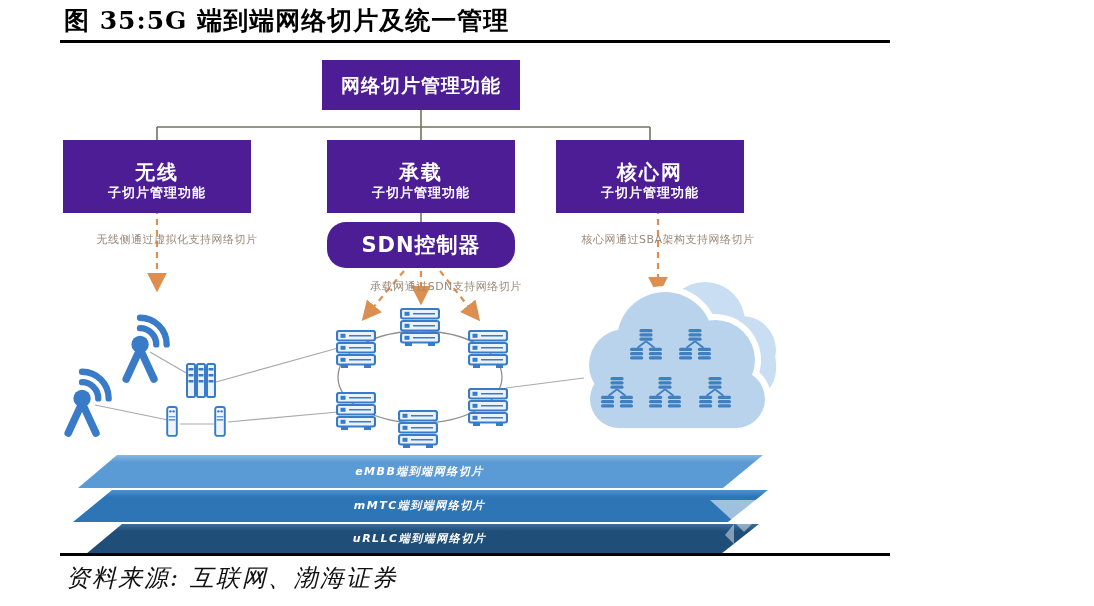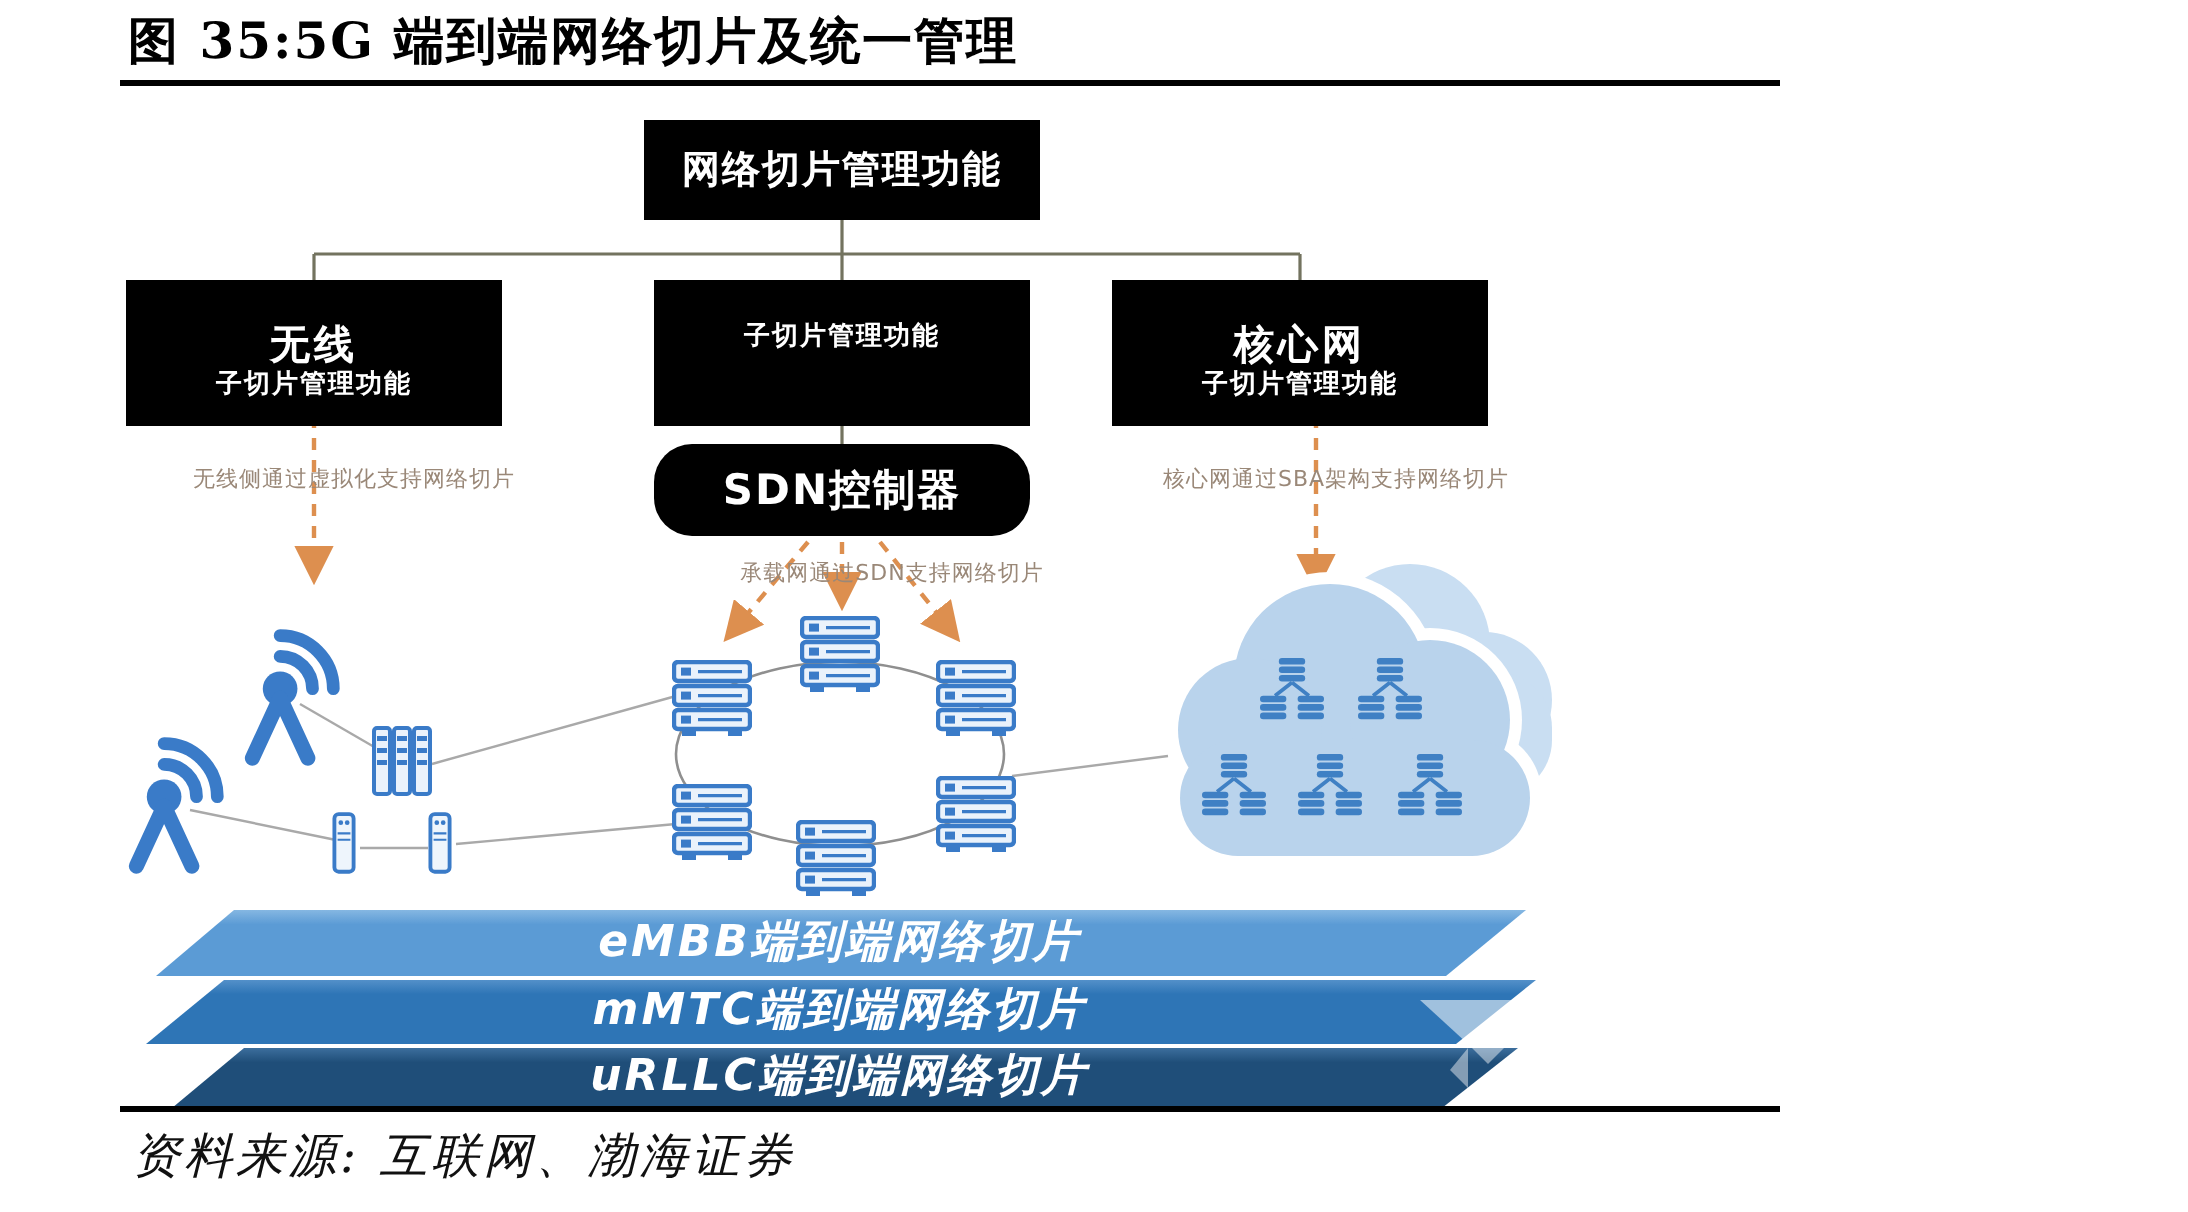--- a/index.html
+++ b/index.html
@@ -16,42 +16,42 @@
   .rule{position:absolute;left:60px;width:1025px;height:3px;background:#000;}
   .rule-top{top:40px;}
   .rule-bottom{top:553px;}
   .source-line{
     position:absolute;left:66px;top:562px;width:900px;
     font-family:"DejaVu Serif","Liberation Serif",serif;
     font-style:italic;font-size:24px;color:#111;letter-spacing:2px;
   }
   
   .obox{
-    position:absolute;background:#000000;color:#fff;text-align:center;
+    position:absolute;background:#4c1d95;color:#fff;text-align:center;
     font-weight:bold;
   }
   .box-top{left:322px;top:60px;width:198px;height:50px;line-height:50px;font-size:19px;letter-spacing:1px;}
   .box-sub{top:140px;width:188px;height:53px;padding-top:20px;box-sizing:content-box;}
   .box-sub .t1{display:block;font-size:20px;line-height:24px;letter-spacing:2px;}
   .box-sub .t2{display:block;font-size:13px;line-height:18px;letter-spacing:1px;}
   .box-sub-1{left:63px;}
   .box-sub-2{left:327px;}
   .box-sub-3{left:556px;}
   .box-sdn{left:327px;top:222px;width:188px;height:46px;line-height:46px;font-size:21px;letter-spacing:1px;border-radius:19px;}
   
   .note{
     position:absolute;font-size:11px;color:#9a8878;text-align:center;letter-spacing:0.5px;
   }
   .note-radio{left:72px;top:232px;width:210px;}
   .note-core{left:568px;top:232px;width:200px;}
   .note-bearer{left:356px;top:279px;width:180px;}
   
   .band{
     position:absolute;left:62px;width:715px;color:#fff;text-align:center;
-    font-style:italic;font-weight:bold;font-size:22px;letter-spacing:1.5px;
+    font-style:italic;font-weight:bold;font-size:11px;letter-spacing:1.5px;
   }
   .band-embb{top:455px;height:33px;line-height:33px;
     background:linear-gradient(to bottom,#85b7e2 0%,#5b9bd5 22%);
     -webkit-clip-path:polygon(55px 0,701px 0,661px 100%,16px 100%);
     clip-path:polygon(55px 0,701px 0,661px 100%,16px 100%);}
   .band-mmtc{top:490px;height:32px;line-height:32px;
     background:linear-gradient(to bottom,#5390c9 0%,#2e75b6 22%);
     -webkit-clip-path:polygon(50px 0,706px 0,666px 100%,11px 100%);
     clip-path:polygon(50px 0,706px 0,666px 100%,11px 100%);}
   .band-urllc{top:524px;height:30px;line-height:30px;
@@ -205,20 +205,21 @@
     <div class="fig-title">图 35:5G 端到端网络切片及统一管理</div>
     <div class="rule rule-top"></div>
 
     <div class="obox box-top">网络切片管理功能</div>
 
     <div class="obox box-sub box-sub-1">
       <span class="t1">无线</span>
       <span class="t2">子切片管理功能</span>
     </div>
     <div class="obox box-sub box-sub-2">
+      <span class="t1">承载</span>
       <span class="t2">子切片管理功能</span>
     </div>
     <div class="obox box-sub box-sub-3">
       <span class="t1">核心网</span>
       <span class="t2">子切片管理功能</span>
     </div>
 
     <div class="obox box-sdn">SDN控制器</div>
 
     <div class="note note-core">核心网通过SBA架构支持网络切片</div>

